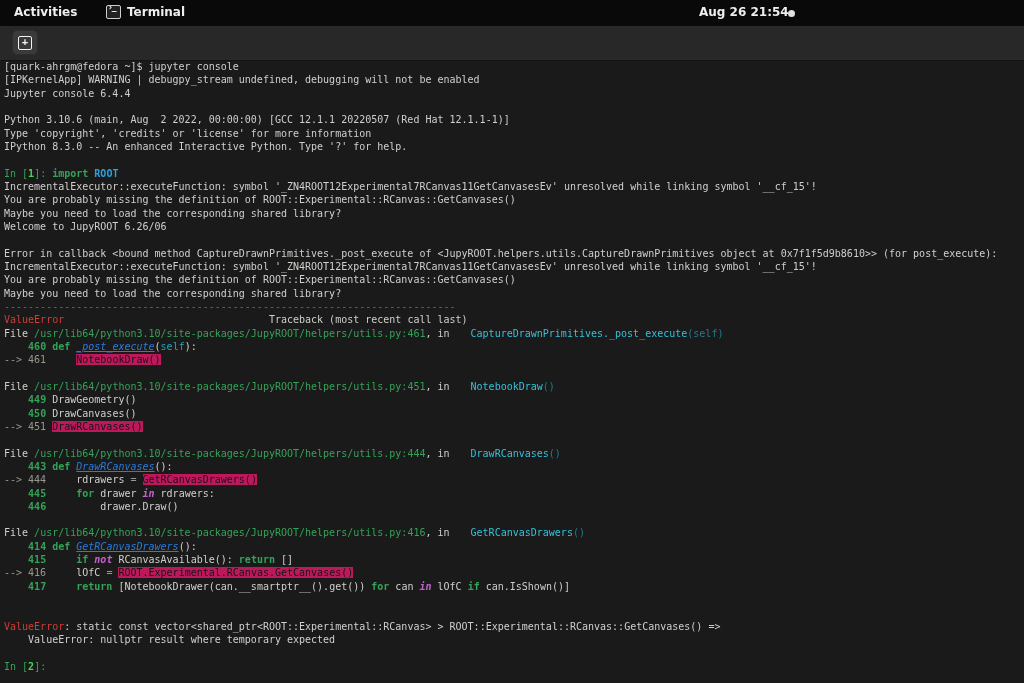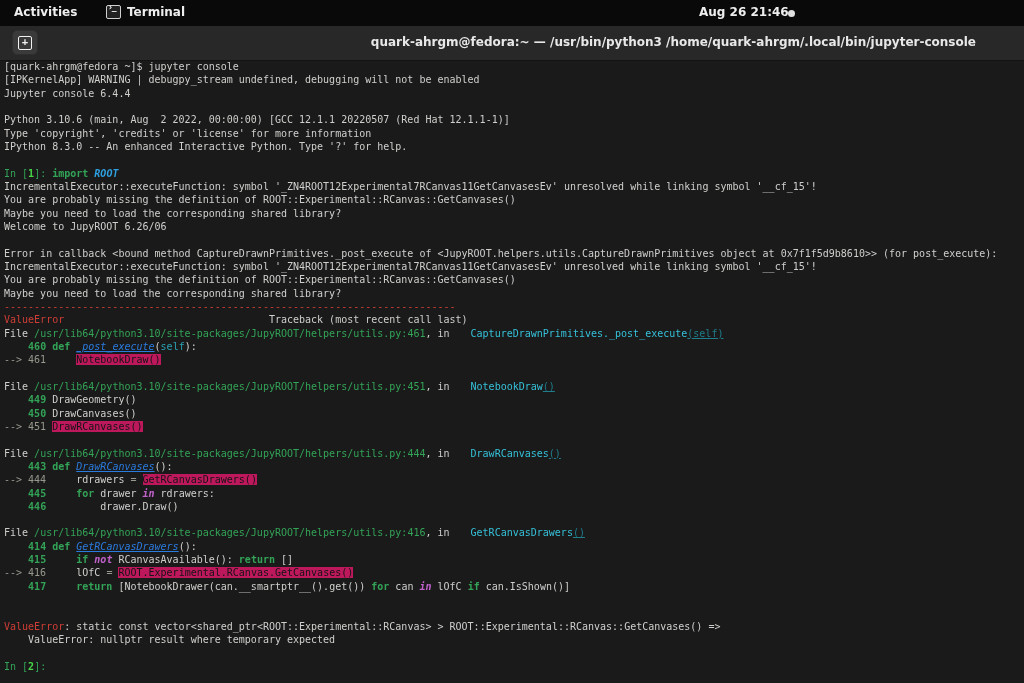--- a/index.html
+++ b/index.html
@@ -55,42 +55,41 @@
   }
   .line{height:13.34px;}
   
   .s-fg{color:#d0cfcc;}
   .s-red{color:#cf3e36;}
   .s-green{color:#33a357;}
   .s-greenb{color:#33a357;font-weight:bold;}
   .s-bgreen{color:#46d648;font-weight:bold;}
   .s-kw{color:#33a357;font-weight:bold;}
   .s-blueu{color:#2a7bde;text-decoration:underline;font-style:italic;}
-  .s-blueb{color:#2e9fdf;font-weight:bold;font-style:italic;}
+  .s-blueb{color:#2e9fdf;font-weight:bold;}
   .s-cyan{color:#35c0d8;padding-left:15px;}
-  .s-cyand{color:#1f7d8c;text-decoration:underline;}
+  .s-cyand{color:#1f7d8c;}
   .s-teal{color:#2aa1b3;}
   .s-mag{color:#c061cb;font-weight:bold;font-style:italic;}
   .s-gray{color:#98988f;margin-top:16px;}
   .s-op{color:#98988f;}
   .s-hl{background:#be185d;color:#141414;}
 </style>
 </head>
 <body>
 
 <div class="topbar">
   <span class="tb-activities">Activities</span>
   <span class="tb-appmenu">
     <span class="term-icon"></span>
     <span>Terminal</span>
   </span>
-  <span class="tb-clock">Aug 26 21:46</span>
+  <span class="tb-clock">Aug 26 21:54</span>
   <span class="tb-dot"></span>
 </div>
 
 <div class="headerbar">
   <button class="newtab-btn">
     <span class="plus-box"></span>
   </button>
-  <div class="win-title">quark-ahrgm@fedora:~ — /usr/bin/python3 /home/quark-ahrgm/.local/bin/jupyter-console</div>
 </div>
 
 <div class="term"><div class="line"><span class="s-fg">[quark-ahrgm@fedora ~]$ jupyter console</span></div><div class="line"><span class="s-fg">[IPKernelApp] WARNING | debugpy_stream undefined, debugging will not be enabled</span></div><div class="line"><span class="s-fg">Jupyter console 6.4.4</span></div><div class="line">&nbsp;</div><div class="line"><span class="s-fg">Python 3.10.6 (main, Aug  2 2022, 00:00:00) [GCC 12.1.1 20220507 (Red Hat 12.1.1-1)]</span></div><div class="line"><span class="s-fg">Type 'copyright', 'credits' or 'license' for more information</span></div><div class="line"><span class="s-fg">IPython 8.3.0 -- An enhanced Interactive Python. Type '?' for help.</span></div><div class="line">&nbsp;</div><div class="line"><span class="s-green">In [</span><span class="s-bgreen">1</span><span class="s-green">]: </span><span class="s-kw">import</span><span class="s-fg"> </span><span class="s-blueb">ROOT</span></div><div class="line"><span class="s-fg">IncrementalExecutor::executeFunction: symbol '_ZN4ROOT12Experimental7RCanvas11GetCanvasesEv' unresolved while linking symbol '__cf_15'!</span></div><div class="line"><span class="s-fg">You are probably missing the definition of ROOT::Experimental::RCanvas::GetCanvases()</span></div><div class="line"><span class="s-fg">Maybe you need to load the corresponding shared library?</span></div><div class="line"><span class="s-fg">Welcome to JupyROOT 6.26/06</span></div><div class="line">&nbsp;</div><div class="line"><span class="s-fg">Error in callback &lt;bound method CaptureDrawnPrimitives._post_execute of &lt;JupyROOT.helpers.utils.CaptureDrawnPrimitives object at 0x7f1f5d9b8610&gt;&gt; (for post_execute):</span></div><div class="line"><span class="s-fg">IncrementalExecutor::executeFunction: symbol '_ZN4ROOT12Experimental7RCanvas11GetCanvasesEv' unresolved while linking symbol '__cf_15'!</span></div><div class="line"><span class="s-fg">You are probably missing the definition of ROOT::Experimental::RCanvas::GetCanvases()</span></div><div class="line"><span class="s-fg">Maybe you need to load the corresponding shared library?</span></div><div class="line"><span class="s-red">---------------------------------------------------------------------------</span></div><div class="line"><span class="s-red">ValueError</span><span class="s-fg">                                  Traceback (most recent call last)</span></div><div class="line"><span class="s-fg">File </span><span class="s-green">/usr/lib64/python3.10/site-packages/JupyROOT/helpers/utils.py:461</span><span class="s-fg">, in </span><span class="s-cyan">CaptureDrawnPrimitives._post_execute</span><span class="s-cyand">(self)</span></div><div class="line"><span class="s-fg">    </span><span class="s-greenb">460</span><span class="s-fg"> </span><span class="s-kw">def</span><span class="s-fg"> </span><span class="s-blueu">_post_execute</span><span class="s-fg">(</span><span class="s-teal">self</span><span class="s-fg">):</span></div><div class="line"><span class="s-gray">--&gt; 461</span><span class="s-fg">     </span><span class="s-hl">NotebookDraw()</span></div><div class="line">&nbsp;</div><div class="line"><span class="s-fg">File </span><span class="s-green">/usr/lib64/python3.10/site-packages/JupyROOT/helpers/utils.py:451</span><span class="s-fg">, in </span><span class="s-cyan">NotebookDraw</span><span class="s-cyand">()</span></div><div class="line"><span class="s-fg">    </span><span class="s-greenb">449</span><span class="s-fg"> DrawGeometry()</span></div><div class="line"><span class="s-fg">    </span><span class="s-greenb">450</span><span class="s-fg"> DrawCanvases()</span></div><div class="line"><span class="s-gray">--&gt; 451</span><span class="s-fg"> </span><span class="s-hl">DrawRCanvases()</span></div><div class="line">&nbsp;</div><div class="line"><span class="s-fg">File </span><span class="s-green">/usr/lib64/python3.10/site-packages/JupyROOT/helpers/utils.py:444</span><span class="s-fg">, in </span><span class="s-cyan">DrawRCanvases</span><span class="s-cyand">()</span></div><div class="line"><span class="s-fg">    </span><span class="s-greenb">443</span><span class="s-fg"> </span><span class="s-kw">def</span><span class="s-fg"> </span><span class="s-blueu">DrawRCanvases</span><span class="s-fg">():</span></div><div class="line"><span class="s-gray">--&gt; 444</span><span class="s-fg">     rdrawers </span><span class="s-op">=</span><span class="s-fg"> </span><span class="s-hl">GetRCanvasDrawers()</span></div><div class="line"><span class="s-fg">    </span><span class="s-greenb">445</span><span class="s-fg">     </span><span class="s-kw">for</span><span class="s-fg"> drawer </span><span class="s-mag">in</span><span class="s-fg"> rdrawers:</span></div><div class="line"><span class="s-fg">    </span><span class="s-greenb">446</span><span class="s-fg">         drawer.Draw()</span></div><div class="line">&nbsp;</div><div class="line"><span class="s-fg">File </span><span class="s-green">/usr/lib64/python3.10/site-packages/JupyROOT/helpers/utils.py:416</span><span class="s-fg">, in </span><span class="s-cyan">GetRCanvasDrawers</span><span class="s-cyand">()</span></div><div class="line"><span class="s-fg">    </span><span class="s-greenb">414</span><span class="s-fg"> </span><span class="s-kw">def</span><span class="s-fg"> </span><span class="s-blueu">GetRCanvasDrawers</span><span class="s-fg">():</span></div><div class="line"><span class="s-fg">    </span><span class="s-greenb">415</span><span class="s-fg">     </span><span class="s-kw">if</span><span class="s-fg"> </span><span class="s-mag">not</span><span class="s-fg"> RCanvasAvailable(): </span><span class="s-kw">return</span><span class="s-fg"> []</span></div><div class="line"><span class="s-gray">--&gt; 416</span><span class="s-fg">     lOfC </span><span class="s-op">=</span><span class="s-fg"> </span><span class="s-hl">ROOT.Experimental.RCanvas.GetCanvases()</span></div><div class="line"><span class="s-fg">    </span><span class="s-greenb">417</span><span class="s-fg">     </span><span class="s-kw">return</span><span class="s-fg"> [NotebookDrawer(can.__smartptr__().get()) </span><span class="s-kw">for</span><span class="s-fg"> can </span><span class="s-mag">in</span><span class="s-fg"> lOfC </span><span class="s-kw">if</span><span class="s-fg"> can.IsShown()]</span></div><div class="line">&nbsp;</div><div class="line">&nbsp;</div><div class="line"><span class="s-red">ValueError</span><span class="s-fg">: static const vector&lt;shared_ptr&lt;ROOT::Experimental::RCanvas&gt; &gt; ROOT::Experimental::RCanvas::GetCanvases() =&gt;</span></div><div class="line"><span class="s-fg">    ValueError: nullptr result where temporary expected</span></div><div class="line">&nbsp;</div><div class="line"><span class="s-green">In [</span><span class="s-bgreen">2</span><span class="s-green">]: </span></div></div>
 
 </body></html>

